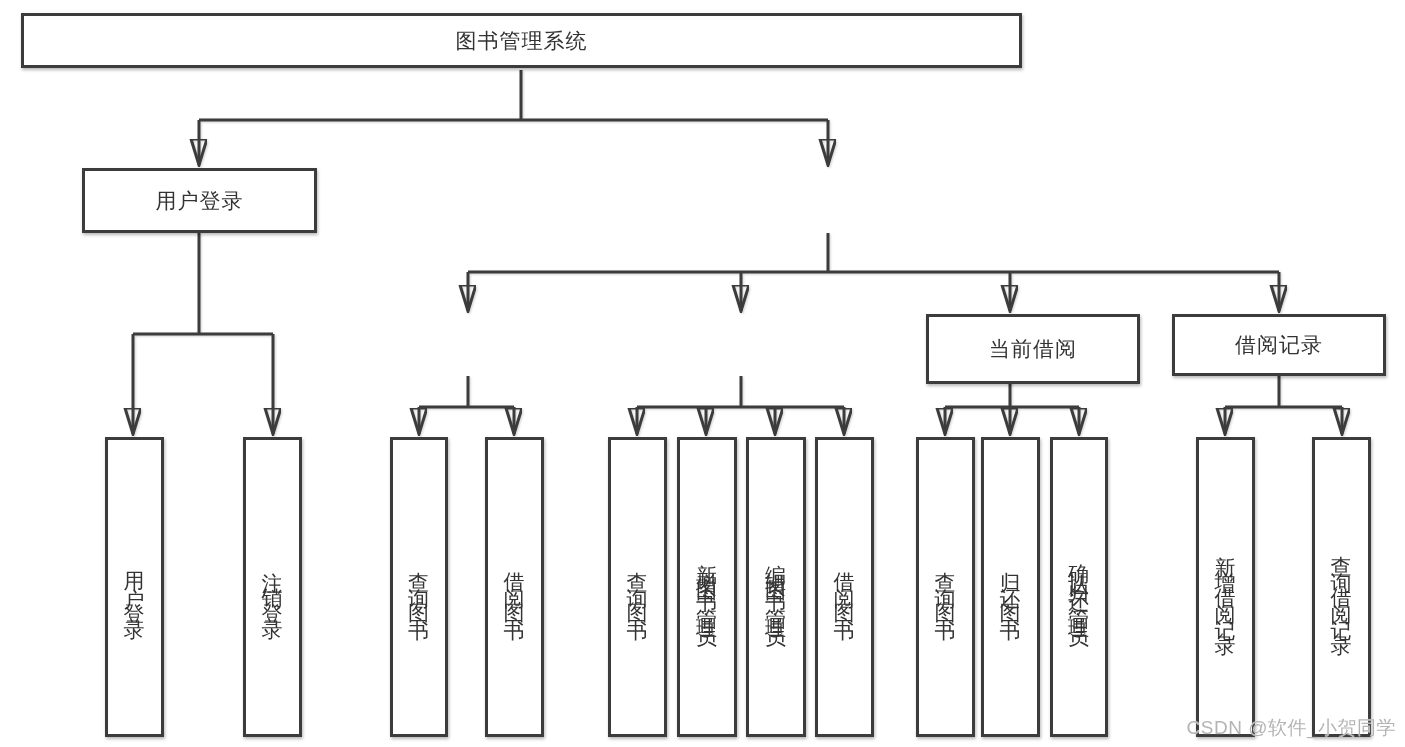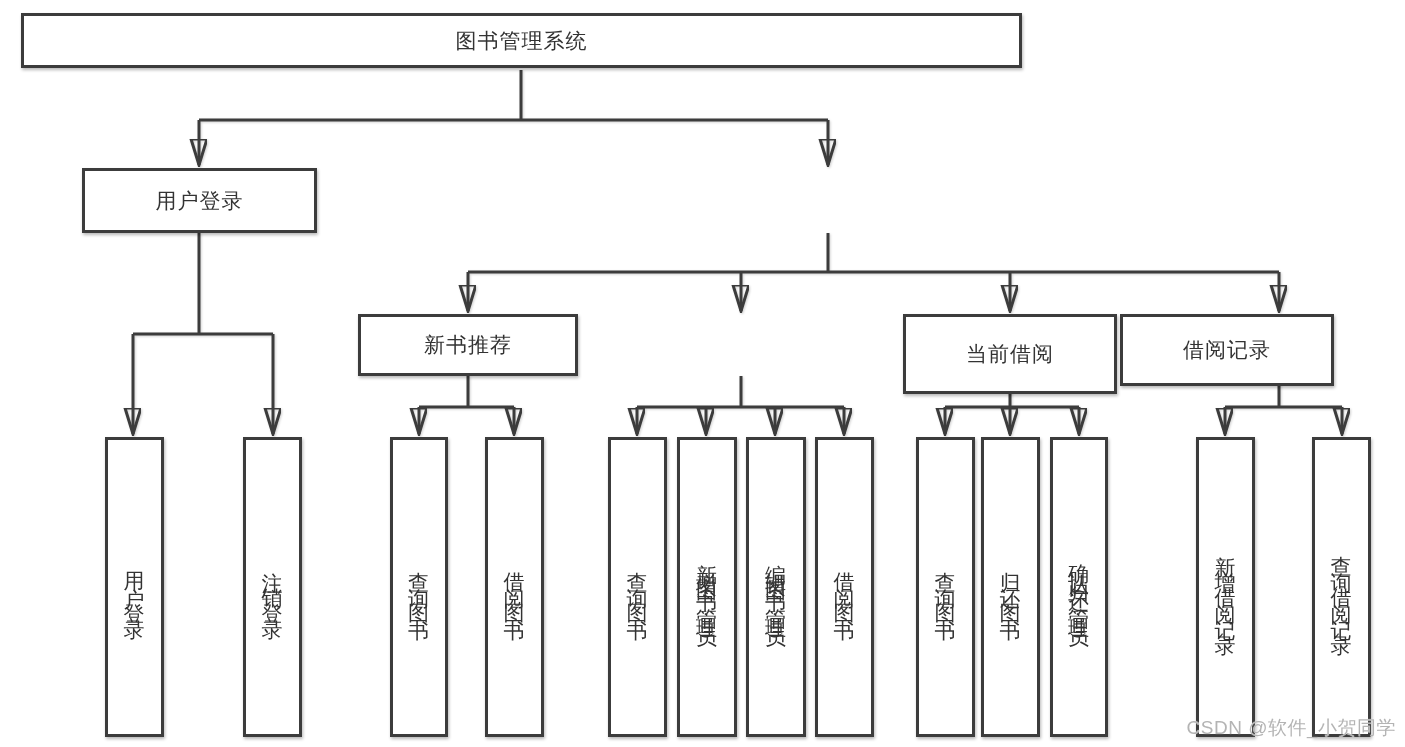--- a/index.html
+++ b/index.html
@@ -124,23 +124,22 @@
       <path d="M1225,407 H1342"></path>
       <path d="M1225,407 V434" marker-end="url(#ah)"></path>
       <path d="M1342,407 V434" marker-end="url(#ah)"></path>
     </g>
   </svg>
 
   <div class="box hbox" style="left:21px;top:13px;width:1001px;height:55px">图书管理系统</div>
 
   <div class="box hbox" style="left:82px;top:168px;width:235px;height:65px">用户登录</div>
 
-  <div class="box hbox" style="left:358px;top:314px;width:220px;height:62px">新书推荐</div>
-  <div class="box hbox" style="left:903px;top:314px;width:214px;height:80px">当前借阅</div>
-  <div class="box hbox" style="left:1120px;top:314px;width:214px;height:72px">借阅记录</div>
+  <div class="box hbox" style="left:926px;top:314px;width:214px;height:70px">当前借阅</div>
+  <div class="box hbox" style="left:1172px;top:314px;width:214px;height:62px">借阅记录</div>
 
   <div class="box vbox" style="left:105px;top:437px;width:59px;height:300px">用户登录</div>
   <div class="box vbox" style="left:243px;top:437px;width:59px;height:300px">注销登录</div>
 
   <div class="box vbox" style="left:390px;top:437px;width:58px;height:300px">查询图书</div>
   <div class="box vbox" style="left:485px;top:437px;width:59px;height:300px">借阅图书</div>
 
   <div class="box vbox" style="left:608px;top:437px;width:59px;height:300px">查询图书</div>
   <div class="box vbox long" style="left:677px;top:437px;width:60px;height:300px">新增图书（管理员）</div>
   <div class="box vbox long" style="left:746px;top:437px;width:60px;height:300px">编辑图书（管理员）</div>

